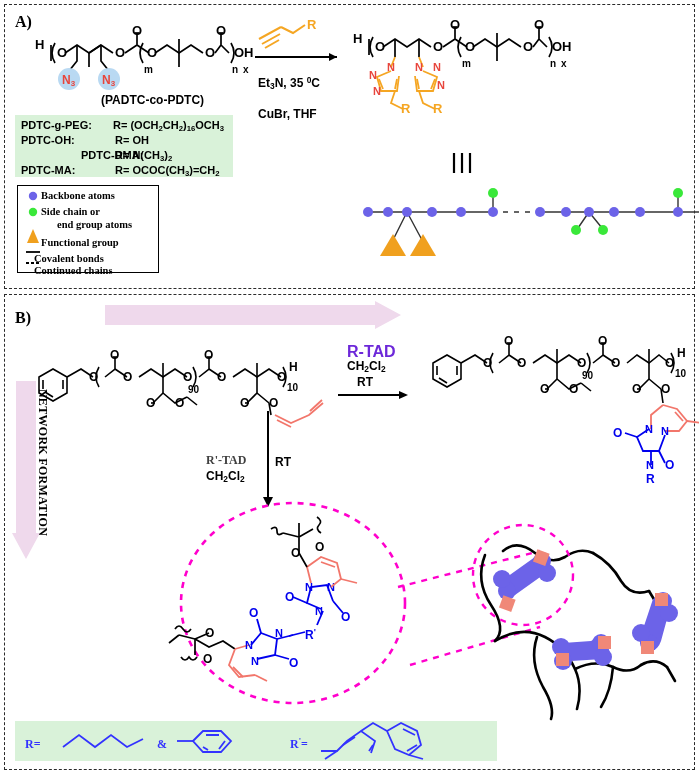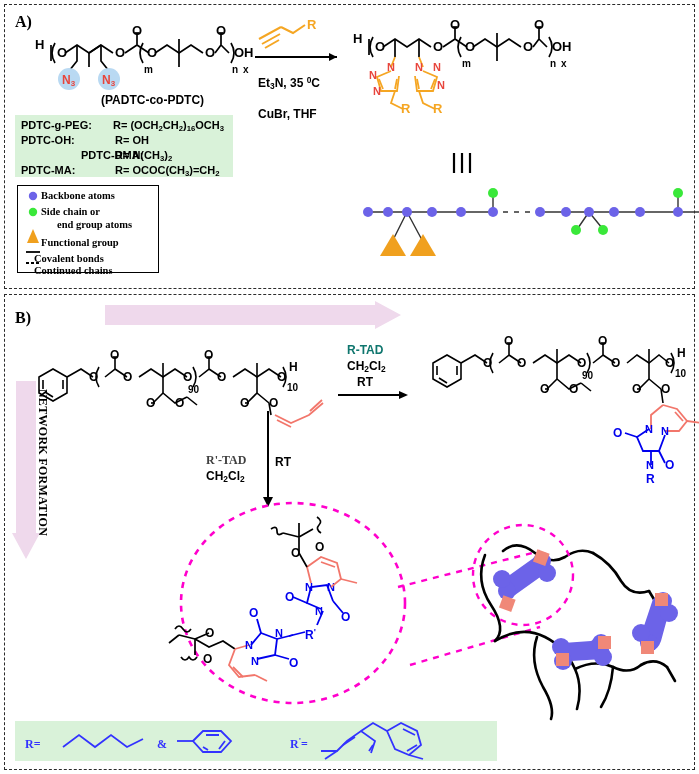--- a/index.html
+++ b/index.html
@@ -253,21 +253,21 @@
       <path d="M246 89 L260 96"></path>
       <path d="M279 80 L291 69"></path>
     </g>
     <path d="M238 72 L240 84" stroke="#000" stroke-width="1.6" fill="none"></path>
   </svg>
 
   <svg width="80" height="20" style="left:333px;top:92px;">
     <path d="M0 8 L68 8" stroke="#000" stroke-width="1.8"></path>
     <path d="M70 8 L61 4 L61 12 Z" fill="#000"></path>
   </svg>
-  <span class="txt sansb" style="left:342px;top:48px;font-size:12px;color:#0f766e;">R-TAD</span>
+  <span class="txt sansb" style="left:342px;top:48px;font-size:16px;color:#6d28d9;">R-TAD</span>
   <span class="txt sansb" style="left:342px;top:64px;font-size:12px;">CH<sub>2</sub>Cl<sub>2</sub></span>
   <span class="txt sansb" style="left:352px;top:80px;font-size:12px;">RT</span>
 
   <svg width="24" height="104" style="left:253px;top:116px;">
     <path d="M10 0 L10 92" stroke="#000" stroke-width="2"></path>
     <path d="M10 96 L5 86 L15 86 Z" fill="#000"></path>
   </svg>
   <span class="txt serifb" style="left:201px;top:158px;font-size:12px;color:#404040;">R'-TAD</span>
   <span class="txt sansb" style="left:201px;top:174px;font-size:12px;">CH<sub>2</sub>Cl<sub>2</sub></span>
   <span class="txt sansb" style="left:270px;top:160px;font-size:12px;">RT</span>

